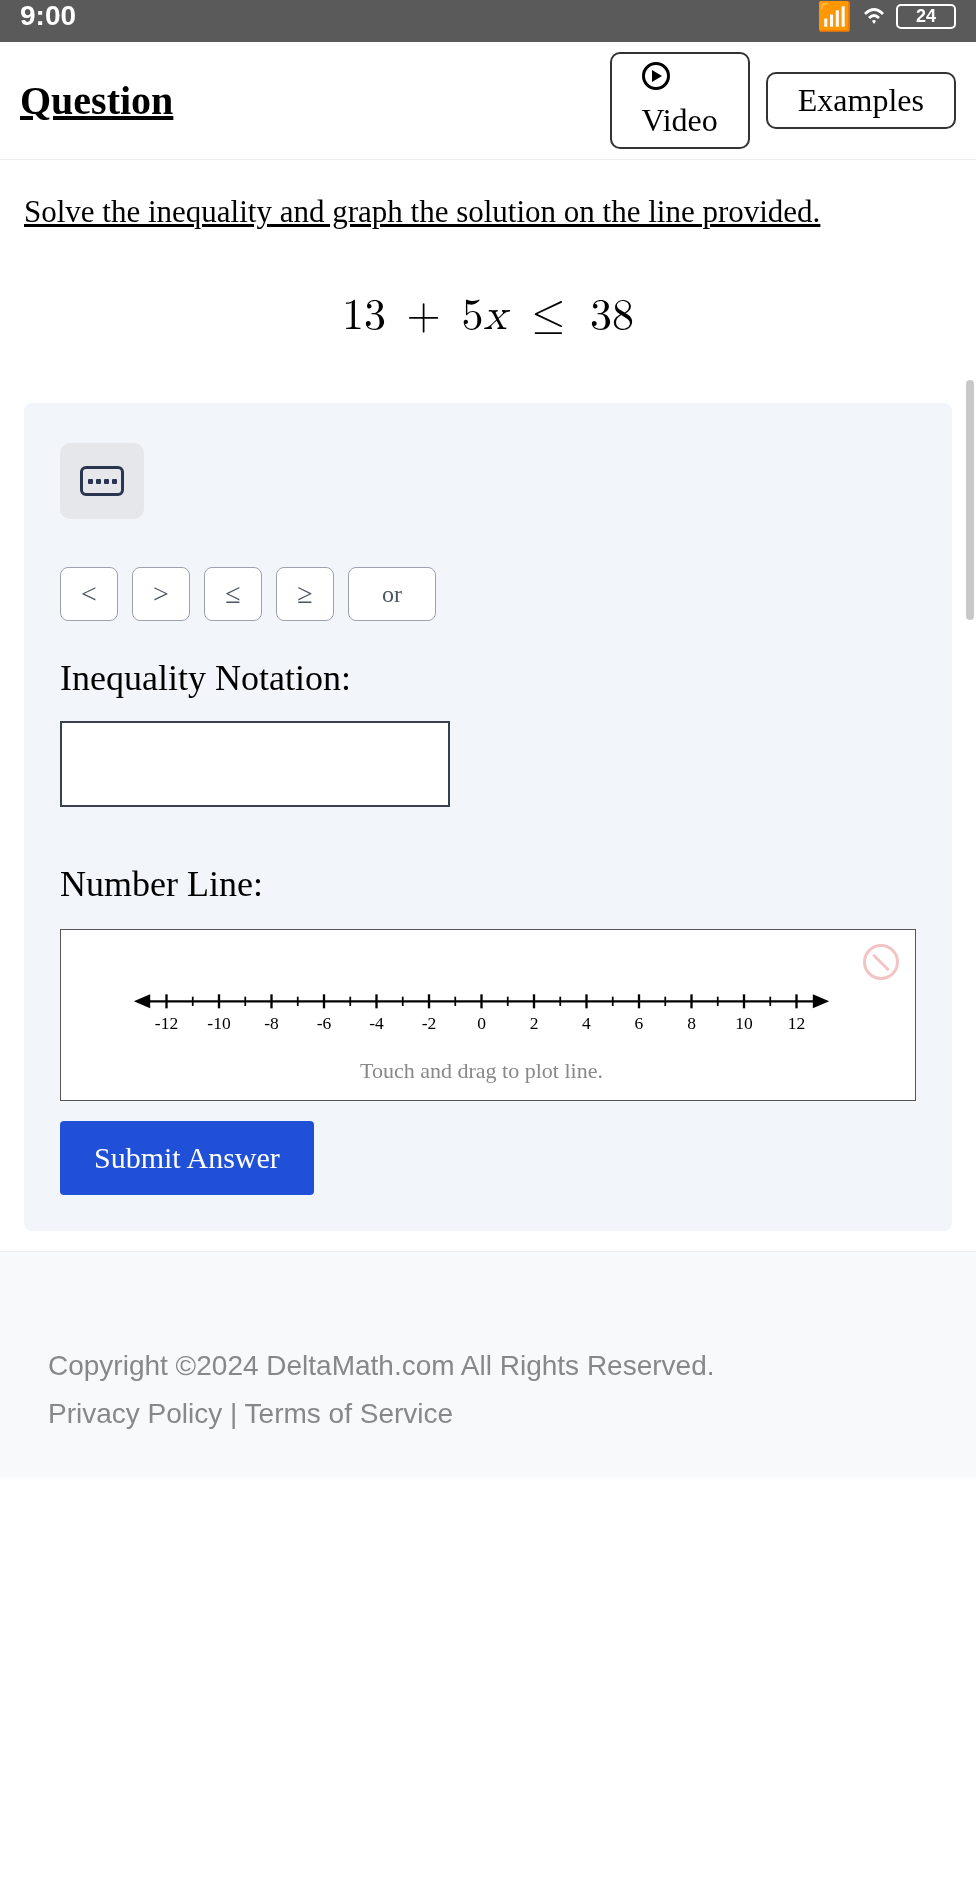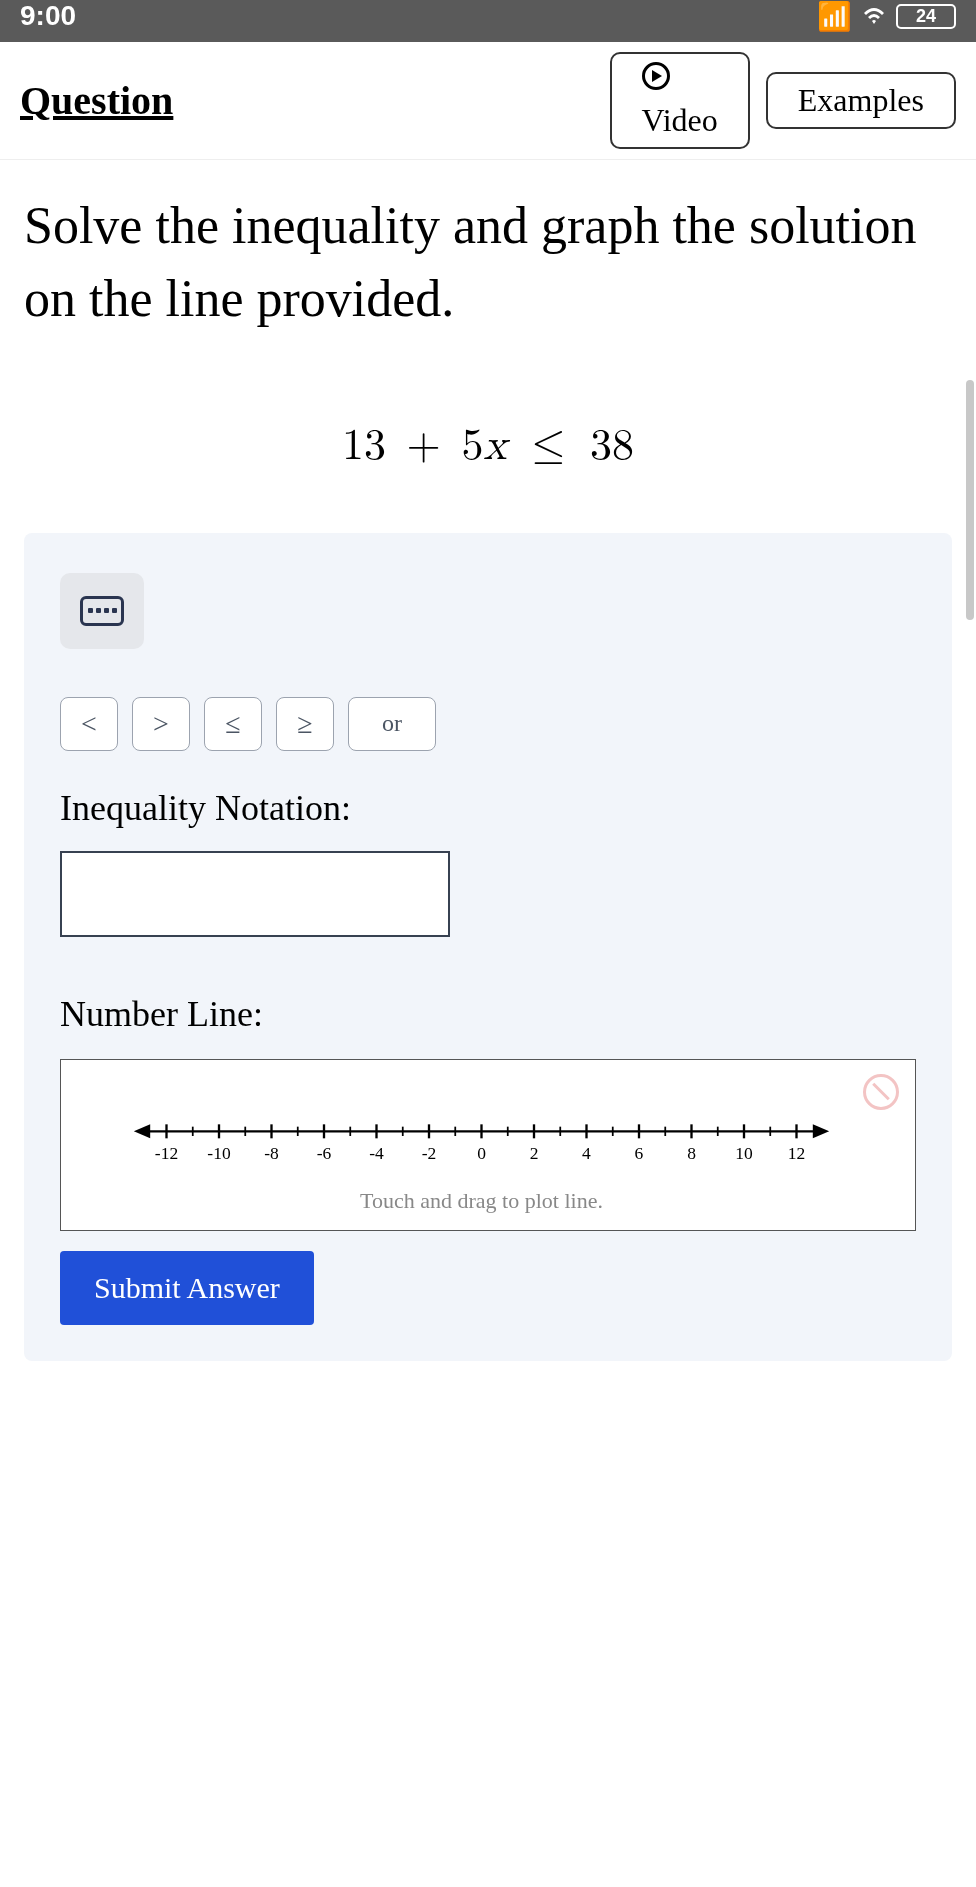--- a/index.html
+++ b/index.html
@@ -64,23 +64,24 @@
 }
 .play-icon::before {
   content: '';
   border-left: 10px solid #000;
   border-top: 6px solid transparent;
   border-bottom: 6px solid transparent;
   margin-left: 3px;
 }
 .content { padding: 30px 24px 10px 24px; }
 .prompt {
-  font-size: 52px;
+  font-size: 31px;
   line-height: 1.4;
-  margin-bottom: 84px;
+  margin-bottom: 57px;
+  text-decoration: underline;
 }
 .equation {
   text-align: center;
   font-size: 44px;
   margin-bottom: 60px;
   font-family: 'Latin Modern Math', 'Cambria Math', Georgia, serif;
 }
 .equation .x { font-style: italic; }
 .answer-panel {
   background: #f2f5fa;
@@ -299,14 +300,20 @@
       </svg>
       <div class="nl-hint">Touch and drag to plot line.</div>
     </div>
 
     <button class="submit-btn">Submit Answer</button>
   </div>
 </div>
 
 <div class="scroll-track"></div>
 
+<div class="footer">
+  <div>Copyright ©2024 DeltaMath.com All Rights Reserved.</div>
+  <div>
+    <a href="#">Privacy Policy</a><span> | </span><a href="#">Terms of Service</a>
+  </div>
+</div>
 
 </div>
 
 </body></html>

